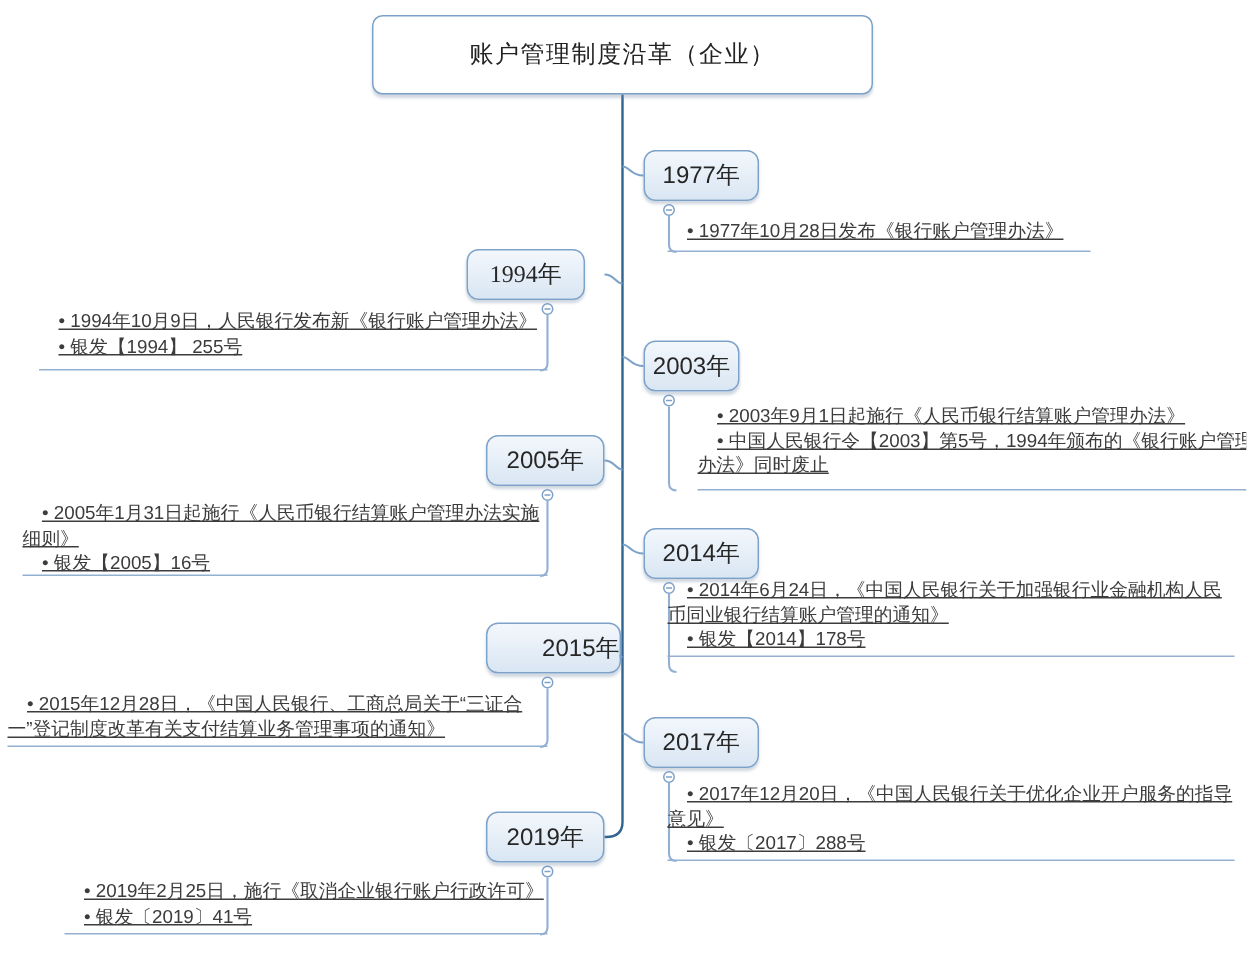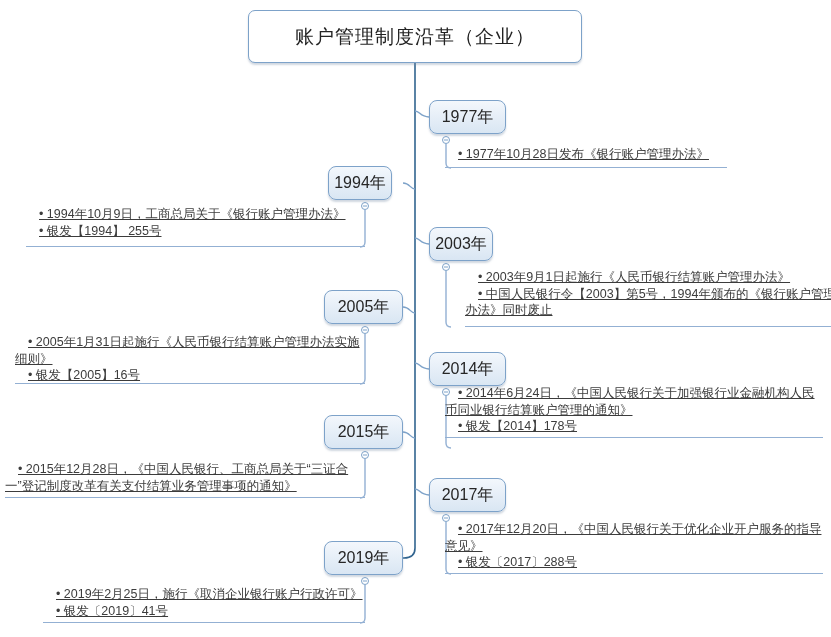--- a/index.html
+++ b/index.html
@@ -11,21 +11,21 @@
   .trunk{stroke:var(--trunk-blue,#31648f);stroke-width:1.6;fill:none;}
   .branch{stroke:var(--border-blue,#7da2c9);stroke-width:1.4;fill:none;}
   .notelink{stroke:var(--underline-blue,#93b0d3);stroke-width:1.4;fill:none;}
   .toggle-circle{fill:#ffffff;stroke:var(--border-blue,#7da2c9);stroke-width:1;}
   .toggle-minus{stroke:var(--border-blue,#7da2c9);stroke-width:1;fill:none;}
 
   .title-box{
     position:absolute;left:248px;top:10px;width:334px;height:53px;
     box-sizing:border-box;border:1.6px solid var(--border-blue,#7da2c9);
     border-radius:7px;background:#fff;display:flex;align-items:center;justify-content:center;
-    font-size:19px;color:#222;letter-spacing:1px;
+    font-size:16px;color:#222;letter-spacing:1px;
     box-shadow:0 2px 2px rgba(120,140,165,.35);
   }
   .ybox{
     position:absolute;box-sizing:border-box;height:34px;
     border:1.5px solid var(--border-blue,#7da2c9);border-radius:8px;
     background:linear-gradient(to bottom,var(--node-fill-top,#f3f7fc),var(--node-fill-bottom,#d9e6f3));
     display:flex;align-items:center;justify-content:center;
     font-size:16px;color:#262626;
     box-shadow:0 2px 2px rgba(120,140,165,.35);
   }
@@ -98,47 +98,47 @@
       </g>
   </svg>
 
   <div class="title-box">
     <span>账户管理制度沿革（企业）</span>
   </div>
 
   <div class="ybox" style="left:429px;top:100px;width:77px;">
       <span>1977年</span>
     </div>
-  <div class="ybox" style="left:328px;top:166px;width:64px;">
+  <div class="ybox" style="left:311px;top:166px;width:79px;font-family:Liberation Serif, serif;">
       <span>1994年</span>
     </div>
   <div class="ybox" style="left:429px;top:227px;width:64px;">
       <span>2003年</span>
     </div>
   <div class="ybox" style="left:324px;top:290px;width:79px;">
       <span>2005年</span>
     </div>
   <div class="ybox" style="left:429px;top:352px;width:77px;">
       <span>2014年</span>
     </div>
-  <div class="ybox" style="left:324px;top:415px;width:79px;">
+  <div class="ybox" style="left:324px;top:415px;width:90px;justify-content:flex-end;">
       <span>2015年</span>
     </div>
   <div class="ybox" style="left:429px;top:478px;width:77px;">
       <span>2017年</span>
     </div>
   <div class="ybox" style="left:324px;top:541px;width:79px;align-items:center;">
       <span>2019年</span>
     </div>
 
   <div class="note" style="left:445px;top:146px;width:282px;height:22px;">
     <div class="line">• 1977年10月28日发布《银行账户管理办法》</div>
   </div>
   <div class="note" style="left:26px;top:206px;width:339px;height:41px;">
-    <div class="line">• 1994年10月9日，工商总局关于《银行账户管理办法》</div>
+    <div class="line">• 1994年10月9日，人民银行发布新《银行账户管理办法》</div>
     <div class="line">• 银发【1994】 255号</div>
   </div>
   <div class="note" style="left:465px;top:269px;width:378px;height:58px;">
     <div class="line">• 2003年9月1日起施行《人民币银行结算账户管理办法》</div>
     <div class="line">• 中国人民银行令【2003】第5号，1994年颁布的《银行账户管理办法》同时废止</div>
   </div>
   <div class="note" style="left:15px;top:334px;width:350px;height:50px;">
     <div class="line">• 2005年1月31日起施行《人民币银行结算账户管理办法实施细则》</div>
     <div class="line">• 银发【2005】16号</div>
   </div>

